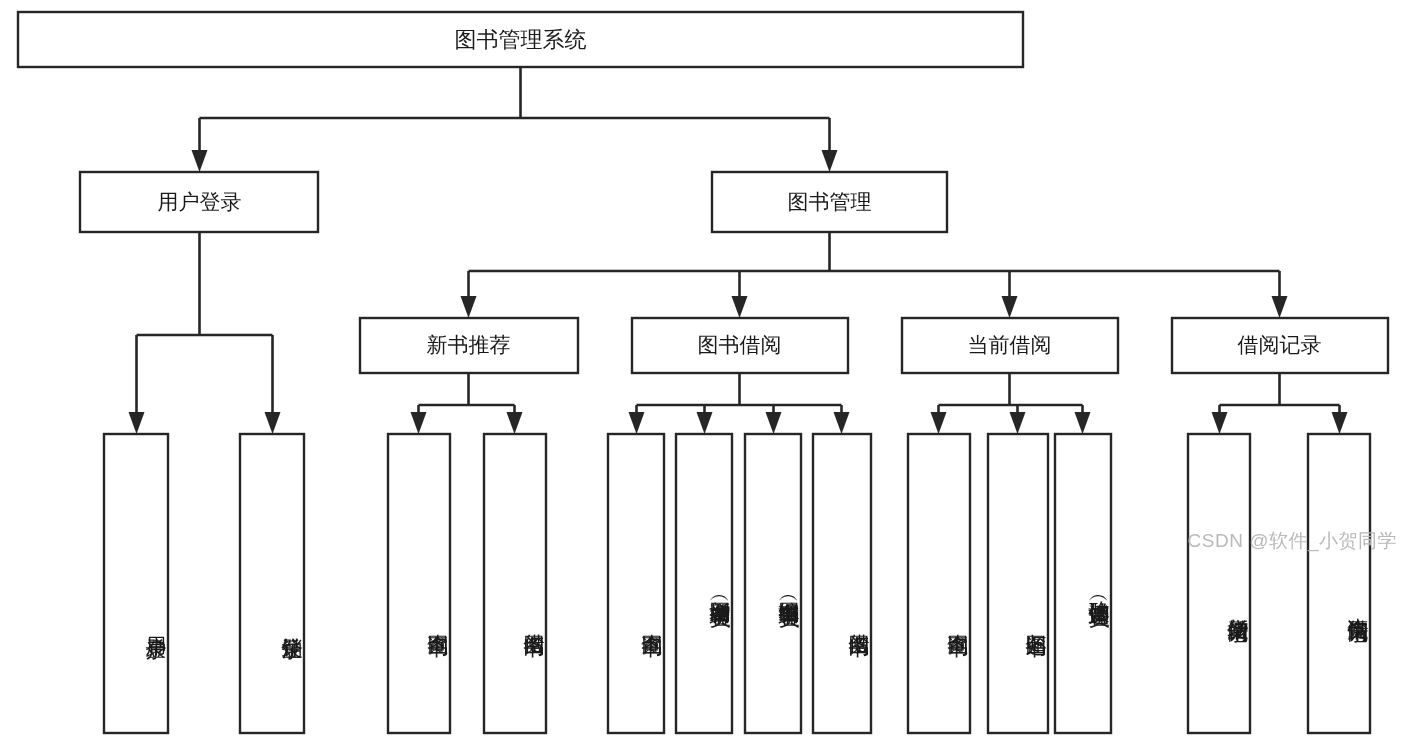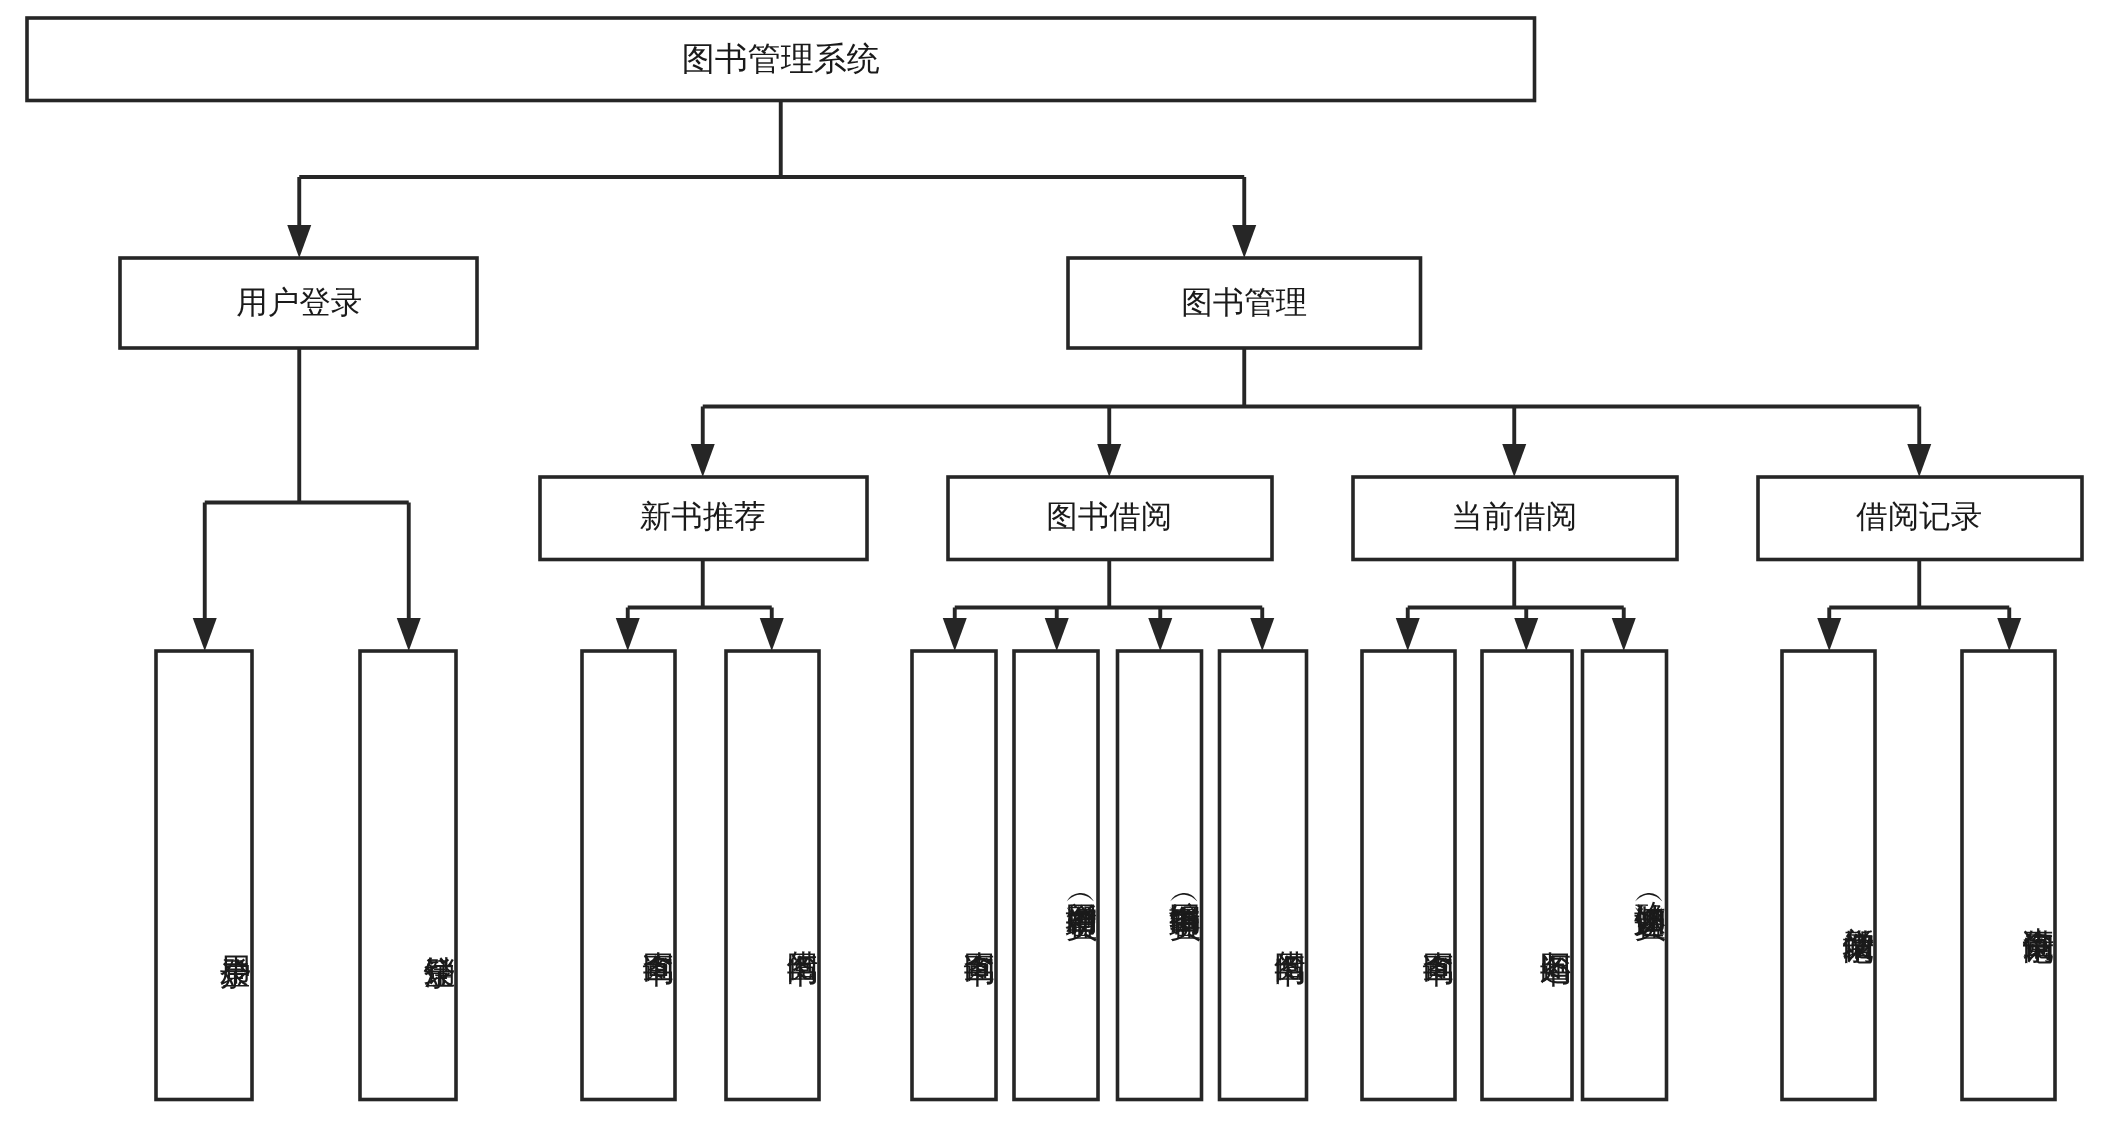--- a/index.html
+++ b/index.html
@@ -216,13 +216,14 @@
   <div class="vlabel" style="left:608px; top:505px; width:56px; height:228px;">查询图书</div>
   <div class="vlabel" style="left:676px; top:444px; width:56px; height:289px;">新增图书（管理员）</div>
   <div class="vlabel" style="left:745px; top:444px; width:56px; height:289px;">编辑图书（管理员）</div>
   <div class="vlabel" style="left:813px; top:505px; width:58px; height:228px;">借阅图书</div>
   <div class="vlabel" style="left:908px; top:505px; width:62px; height:228px;">查询图书</div>
   <div class="vlabel" style="left:988px; top:505px; width:60px; height:228px;">归还图书</div>
   <div class="vlabel" style="left:1055px; top:444px; width:56px; height:289px;">确认归还（管理员）</div>
   <div class="vlabel" style="left:1188px; top:474px; width:62px; height:259px;">新增借阅记录</div>
   <div class="vlabel" style="left:1308px; top:474px; width:62px; height:259px;">查询借阅记录</div>
 
+  <div class="watermark">CSDN @软件_小贺同学</div>
 </div>
 
 </body></html>

